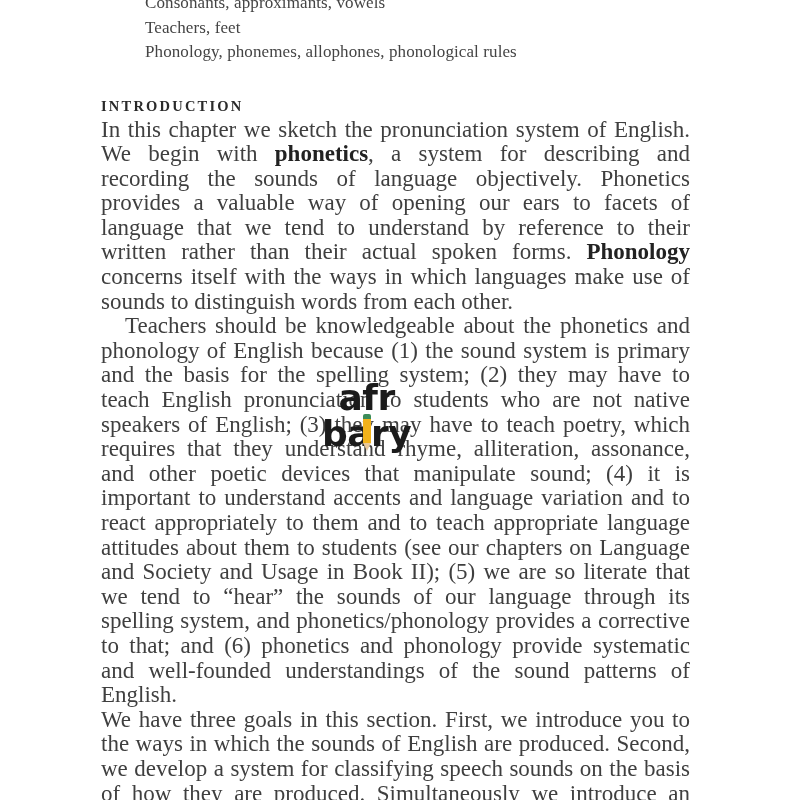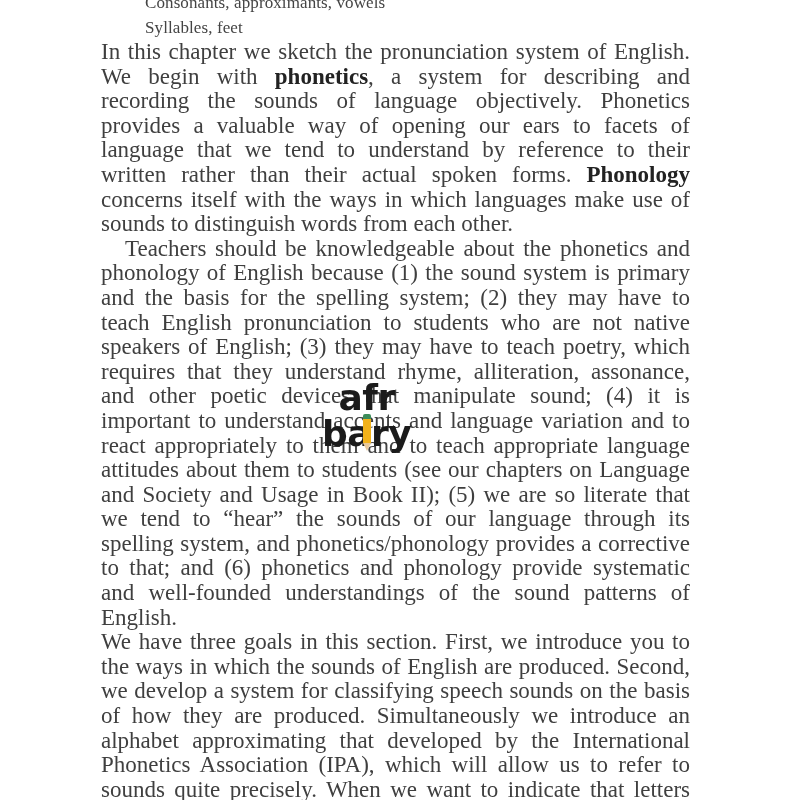--- a/index.html
+++ b/index.html
@@ -95,23 +95,25 @@
       border-top: 8px solid #e8c89a;
     }
   </style>
 </head>
 <body>
 
 <div class="page">
 
   <ul class="list-items">
     <li>Consonants, approximants, vowels</li>
-    <li>Syllables, feet</li>
+    <li>Teachers, feet</li>
+    <li>Phonology, phonemes, allophones, phonological rules</li>
   </ul>
 
+  <h2 class="section-heading intro-heading">INTRODUCTION</h2>
 
   <p class="para"><span>In this chapter we sketch the pronunciation system of English. We begin with </span><b>phonetics</b><span>, a system for describing and recording the sounds of lan­guage objectively. Phonetics provides a valuable way of opening our ears to facets of language that we tend to understand by reference to their written rather than their actual spoken forms. </span><b>Phonology</b><span> concerns itself with the ways in which languages make use of sounds to distinguish words from each other.</span></p>
 
   <p class="para indent">Teachers should be knowledgeable about the phonetics and phonology of English because (1) the sound system is primary and the basis for the spelling system; (2) they may have to teach English pronunciation to stu­dents who are not native speakers of English; (3) they may have to teach poetry, which requires that they understand rhyme, alliteration, assonance, and other poetic devices that manipulate sound; (4) it is important to un­derstand accents and language variation and to react appropriately to them and to teach appropriate language attitudes about them to students (see our chapters on Language and Society and Usage in Book II); (5) we are so liter­ate that we tend to “hear” the sounds of our language through its spelling system, and phonetics/phonology provides a corrective to that; and (6) pho­netics and phonology provide systematic and well-founded understandings of the sound patterns of English.</p>
 
 
   <p class="para">We have three goals in this section. First, we introduce you to the ways in which the sounds of English are produced. Second, we develop a system for classifying speech sounds on the basis of how they are produced. Simultane­ously we introduce an alphabet approximating that developed by the Inter­national Phonetics Association (IPA), which will allow us to refer to sounds quite precisely. When we want to indicate that letters are to be interpreted</p>
 
 </div>
 

